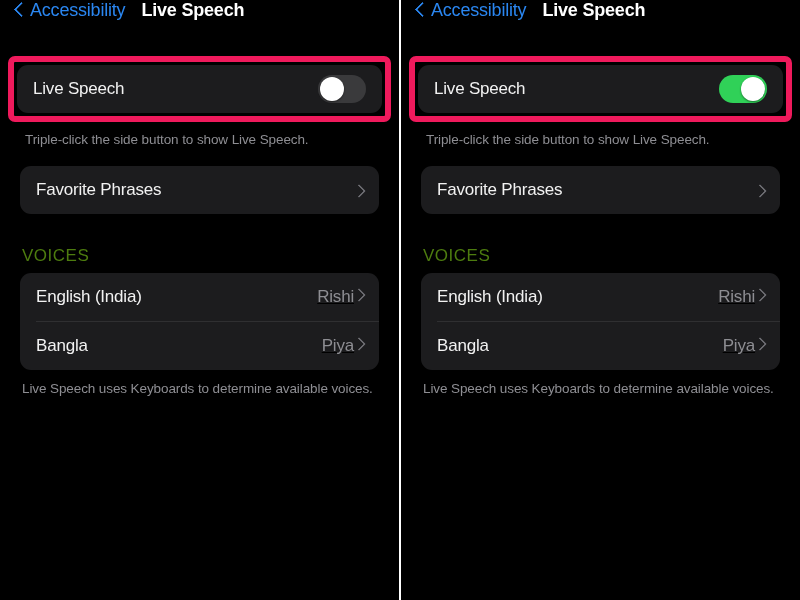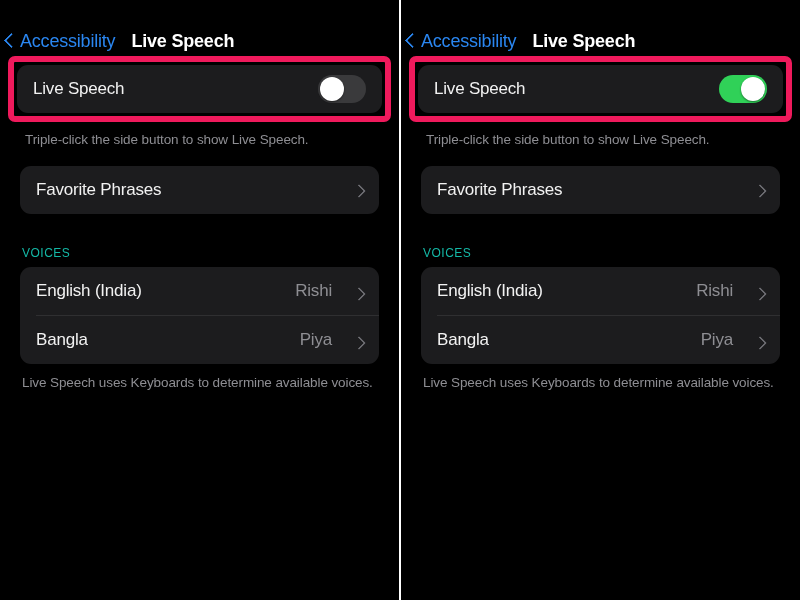--- a/index.html
+++ b/index.html
@@ -27,23 +27,23 @@
     box-sizing: border-box;
     overflow: hidden;
   }
   .panel-left  { width: 399px; }
   .divider     { width: 2px; height: 600px; background: #ffffff; flex: 0 0 2px; }
   .panel-right { width: 399px; }
 
   
   .navbar {
     display: flex;
-    align-items: flex-end;
+    align-items: flex-start;
     height: 52px;
-    padding-left: 4px;
+    padding-left: 14px;
     box-sizing: border-box;
   }
   .back-btn {
     display: flex;
     align-items: center;
     gap: 5px;
     cursor: pointer;
   }
   .chev-back {
     display: block;
@@ -101,22 +101,23 @@
     cursor: default;
   }
   .row.tall { height: 48px; }
   .row-label {
     color: #f2f2f2;
     font-size: 17px;
     letter-spacing: -0.2px;
   }
   .row-right {
     display: flex;
-    align-items: flex-end;
-    gap: 22px;
+    align-items: flex-start;
+    gap: 0;
+    text-decoration: underline;
   }
   .row-value {
     color: #8e8e93;
     font-size: 17px;
     letter-spacing: -0.2px;
   }
   .chev-right {
     display: block;
     width: 9px;
     height: 15px;
@@ -165,22 +166,22 @@
   
   .footnote {
     color: #8e8e93;
     font-size: 13.5px;
     line-height: 21px;
     padding: 8px 22px 0 22px;
     letter-spacing: -0.1px;
   }
   .footnote.indent-1 { padding-top: 7px; padding-left: 25px; }
   .section-header {
-    color: #14b8a6;
-    font-size: 12px;
+    color: #4d7c0f;
+    font-size: 17px;
     letter-spacing: 0.5px;
     padding: 0 12px 7px 22px;
     text-transform: uppercase;
   }
   .gap-lg { height: 32px; }
   .gap-md { height: 16px; }
 </style>
 </head>
 <body>
 

